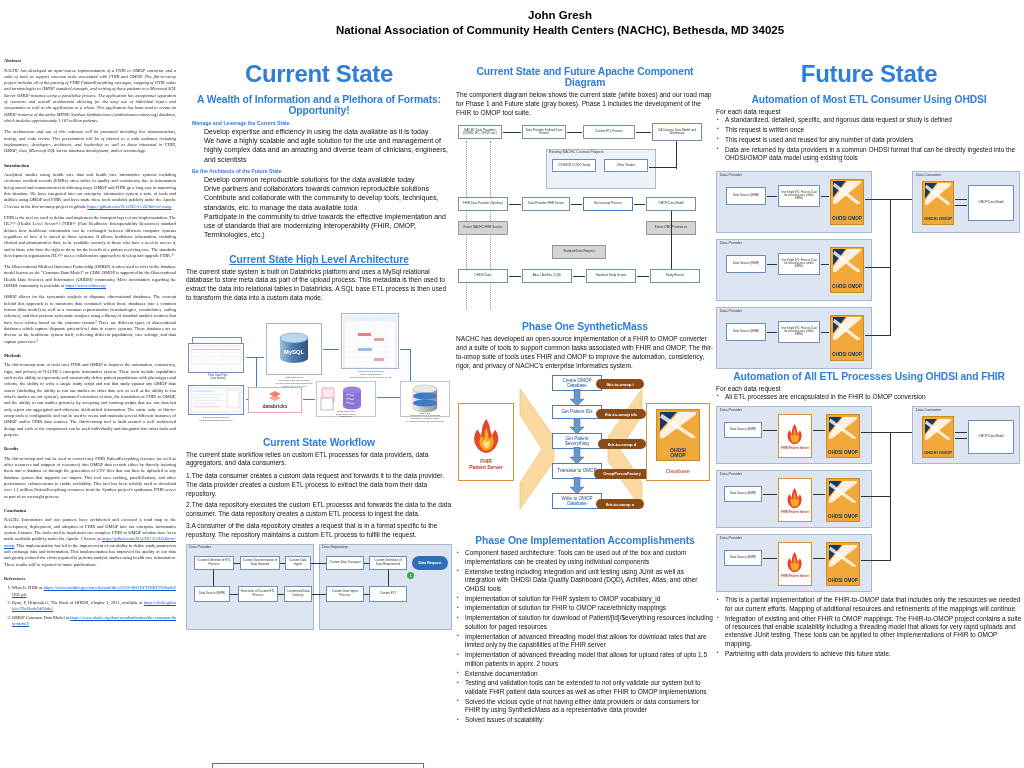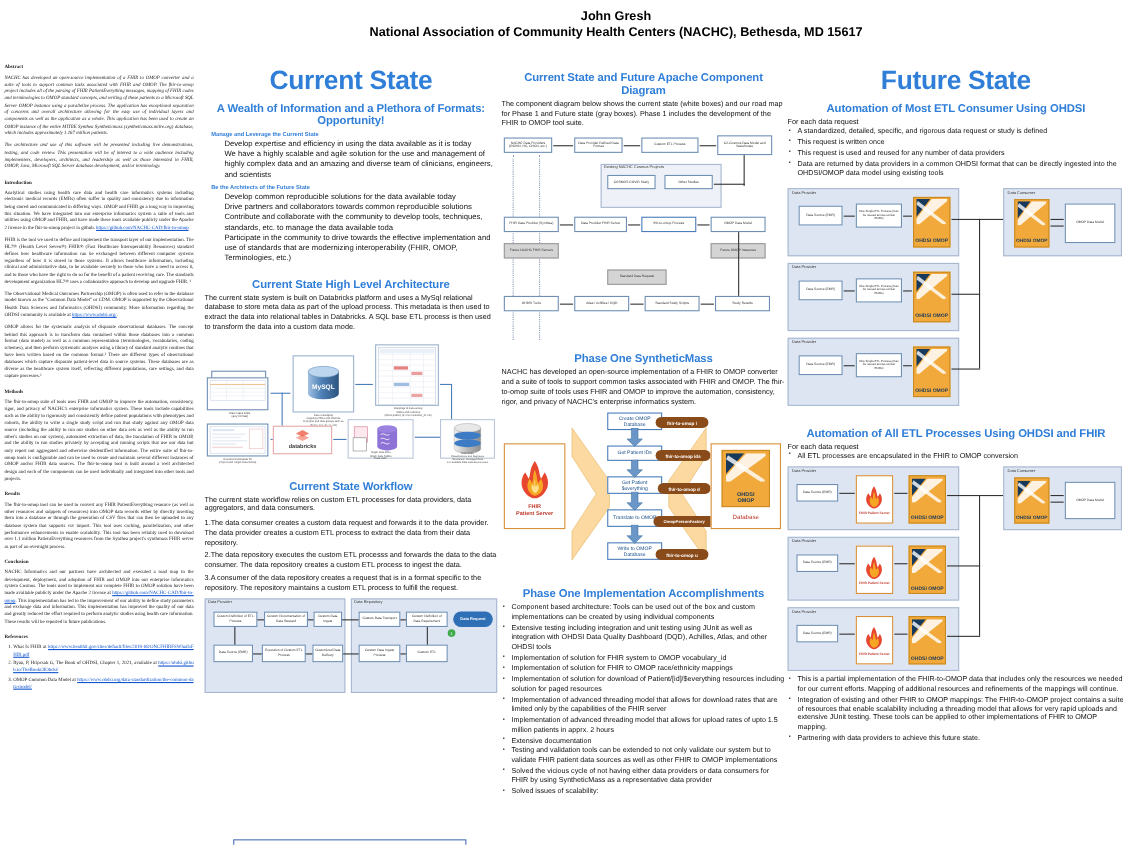--- a/index.html
+++ b/index.html
@@ -108,21 +108,21 @@
     display:flex; align-items:center; justify-content:center; gap:5px; padding:4px 6px;
   }
 </style>
 </head>
 <body>
 
 <div class="poster">
 
   <div class="header">
     <div class="author">John Gresh</div>
-    <div class="affil">National Association of Community Health Centers (NACHC), Bethesda, MD 15617</div>
+    <div class="affil">National Association of Community Health Centers (NACHC), Bethesda, MD 34025</div>
   </div>
 
   <div class="col1">
     <h3>Abstract</h3>
     <p class="ital">NACHC has developed an open-source implementation of a FHIR to OMOP converter and a suite of tools to support common tasks associated with FHIR and OMOP. The fhir-to-omop project includes all of the parsing of FHIR PatientEverything messages, mapping of FHIR codes and terminologies to OMOP standard concepts, and writing of these patients to a Microsoft SQL Server OMOP instance using a parallelize process. The application has exceptional separation of concerns and overall architecture allowing for the easy use of individual layers and components as well as the application as a whole. This application has been used to create an OMOP instance of the entire MITRE Synthea Syntheticmass (syntheticmass.mitre.org) database, which includes approximately 1.167 million patients.</p>
     <p class="ital">The architecture and use of this software will be presented including live demonstrations, testing, and code review. This presentation will be of interest to a wide audience including implementers, developers, architects, and leadership as well as those interested in FHIR, OMOP, Java, Microsoft SQL Server database development, and/or terminology.</p>
 
     <h3 class="sec">Introduction</h3>
     <p><span>Analytical studies using health care data and health care informatics systems including electronic medical records (EMRs) often suffer in quality and consistency due to information being stored and communicated in differing ways. OMOP and FHIR go a long way in improving this situation. We have integrated into our enterprise informatics system a suite of tools and utilities using OMOP and FHIR, and have made these tools available publicly under the Apache 2 license in the fhir-to-omop project in github.</span> <a href="#">https://github.com/NACHC-CAD/fhir-to-omop</a></p>
     <p>FHIR is the tool we used to define and implement the transport layer of our implementation. The HL7® (Health Level Seven®) FHIR® (Fast Healthcare Interoperability Resources) standard defines how healthcare information can be exchanged between different computer systems regardless of how it is stored in those systems. It allows healthcare information, including clinical and administrative data, to be available securely to those who have a need to access it, and to those who have the right to do so for the benefit of a patient receiving care. The standards development organization HL7® uses a collaborative approach to develop and upgrade FHIR. ¹</p>
@@ -153,21 +153,21 @@
     <div class="cs-minihead">Manage and Leverage the Current State</div>
     <div class="cs-line">Develop expertise and efficiency in using the data available as it is today</div>
     <div class="cs-line">We have a highly scalable and agile solution for the use and management of highly complex data and an amazing and diverse team of clinicians, engineers, and scientists</div>
 
     <div class="cs-minihead">Be the Architects of the Future State</div>
     <div class="cs-line">Develop common reproducible solutions for the data available today</div>
     <div class="cs-line">Drive partners and collaborators towards common reproducible solutions</div>
     <div class="cs-line">Contribute and collaborate with the community to develop tools, techniques, standards, etc. to manage the data available toda</div>
     <div class="cs-line">Participate in the community to drive towards the effective implementation and use of standards that are modernizing interoperability (FHIR, OMOP, Terminologies, etc.)</div>
 
-    <div class="sub" style="margin-top:14px;">Current State High Level Architecture</div>
+    <div class="sub" style="margin-top:14px;text-decoration:underline;">Current State High Level Architecture</div>
     <div class="body-txt">The current state system is built on Databricks platform and uses a MySql relational database to store meta data as part of the upload process.  This metadata is then used to extract the data into relational tables in Databricks.  A SQL base ETL process is then used to transform the data into a custom data mode.</div>
 
     <div class="diag" style="height:122px;margin-top:4px;">
 
       <div class="bx" style="left:6px;top:30px;width:50px;height:26px;background:#fdfdfd;"></div>
       <div class="bx" style="left:2px;top:36px;width:56px;height:30px;font-size:2.6px;align-items:flex-start;">
         <svg width="52" height="20" viewBox="0 0 52 20">
           <rect x="1" y="1" width="50" height="18" fill="#fff" stroke="#c9d4e4" stroke-width="0.5"></rect>
           <line x1="1" y1="4.5" x2="51" y2="4.5" stroke="#e0892f" stroke-width="0.5"></line>
           <line x1="1" y1="8" x2="51" y2="8" stroke="#dde3ec" stroke-width="0.4"></line>
@@ -548,21 +548,21 @@
           <path d="M0 22 L20 0 L40 0 L40 2 L4 28 L0 28 Z" fill="#fff" opacity="0.85"></path>
           <path d="M2 2 L38 26 L38 28 L34 28 L0 6 Z" fill="#fff" opacity="0.8"></path>
         </svg>
         <div class="txt" style="font-size:4.4px;white-space:pre-line;">OHDSI OMOP</div>
       </div>
       <div class="bx" style="left:252px;top:14px;width:46px;height:36px;">OMOP Data Model</div>
       <div class="ln" style="left:239px;top:28px;width:12px;height:0.6px;"></div>
       <div class="ln" style="left:239px;top:34px;width:12px;height:0.6px;"></div>
     </div>
 
-    <div class="sub" style="margin-top:18px;">Automation of All ETL Processes Using OHDSI and FHIR</div>
+    <div class="sub" style="margin-top:0;">Automation of All ETL Processes Using OHDSI and FHIR</div>
     <div class="fs-lead">For each data request</div>
     <ul class="blt">
       <li>All ETL processes are encapsulated in the FHIR to OMOP conversion</li>
     </ul>
 
     <div class="diag" style="height:190px;margin-top:5px;">
 
       <div class="grp" style="left:0px;top:0px;width:156px;height:58px;"></div>
       <div class="grp-lbl" style="left:4px;top:2px;">Data Provider</div>
       <div class="bx" style="left:8px;top:16px;width:38px;height:16px;">Data Source (EMR)</div>

